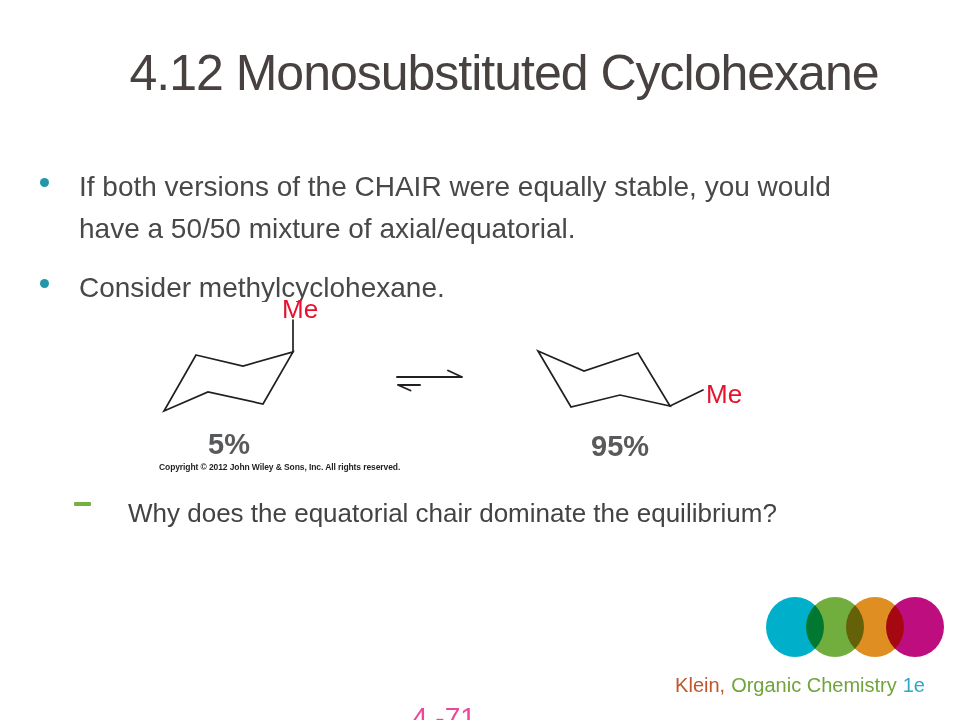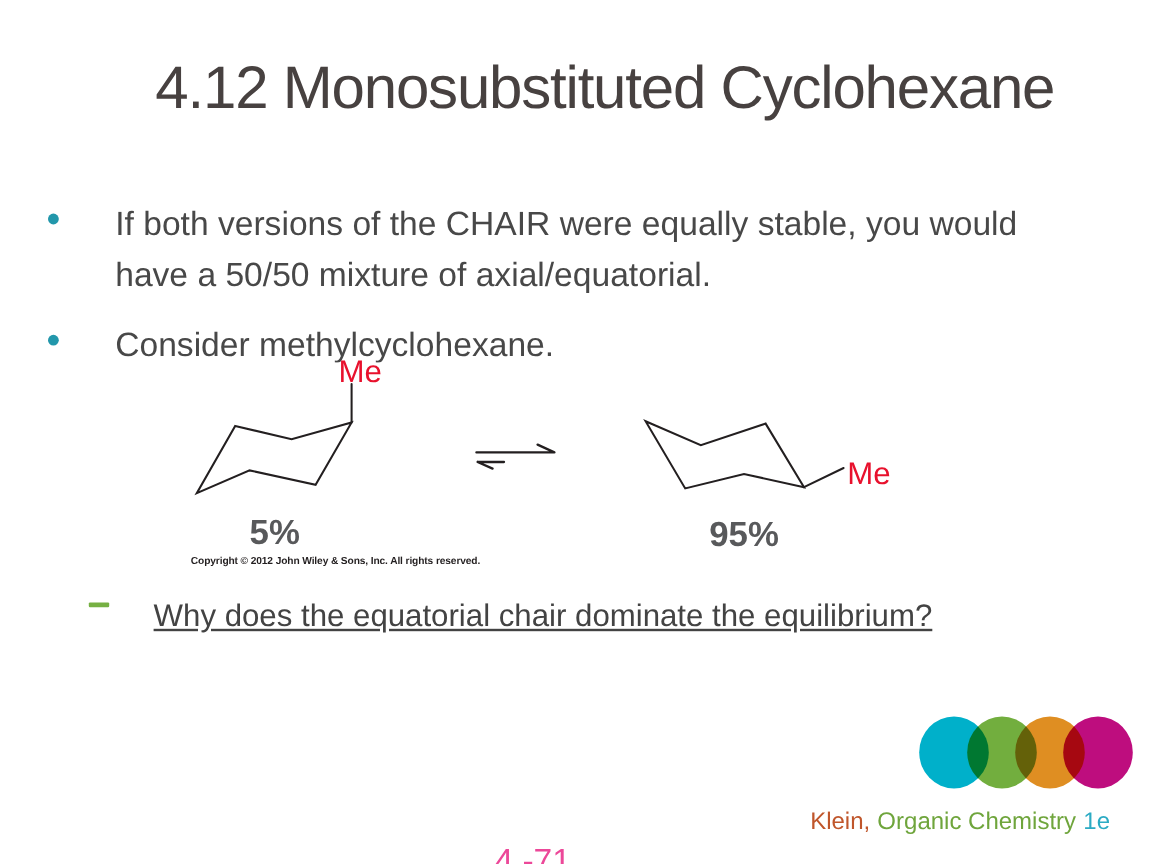--- a/index.html
+++ b/index.html
@@ -12,21 +12,21 @@
     text-align: center; font-size: 50px; font-weight: 400;
     letter-spacing: -1px; color: #474140; padding-left: 48px;
   }
 
   .bullet { position: absolute; left: 40px; }
   .bullet .dot {
     position: absolute; left: 0; top: 12px; width: 9px; height: 9px;
     border-radius: 50%; background: #2297ab;
   }
   .bullet .btext {
-    margin-left: 56px; width: 780px; font-size: 28px; line-height: 42px;
+    margin-left: 39px; width: 780px; font-size: 28px; line-height: 42px;
     color: #484848;
   }
   .b1 { top: 166px; }
   .b2 { top: 267px; }
 
   .figure-bg {
     position: absolute; left: 150px; top: 302px; width: 645px; height: 172px;
     background: #ffffff; z-index: 2;
   }
   .structures { position: absolute; left: 0; top: 0; z-index: 3; pointer-events: none; }
@@ -52,21 +52,20 @@
   }
 
   .sub { position: absolute; left: 74px; z-index: 1; }
   .sub .dash {
     position: absolute; left: 0; top: 13px; width: 17px; height: 4px;
     background: #76b043; border-radius: 1px;
   }
   .sub .stext {
     margin-left: 54px; width: 800px; font-size: 26px; line-height: 48px;
     color: #434343;
-    text-decoration: underline;
   }
   .s1 { top: 489px; }
   .s2 { top: 537px; }
 
   .logo { position: absolute; left: 755px; top: 590px; z-index: 1; }
   .logo ellipse { mix-blend-mode: multiply; }
 
   .footer-copyright {
     position: absolute; left: 57px; top: 673px; font-size: 14.5px;
     color: #a8a8a8;

